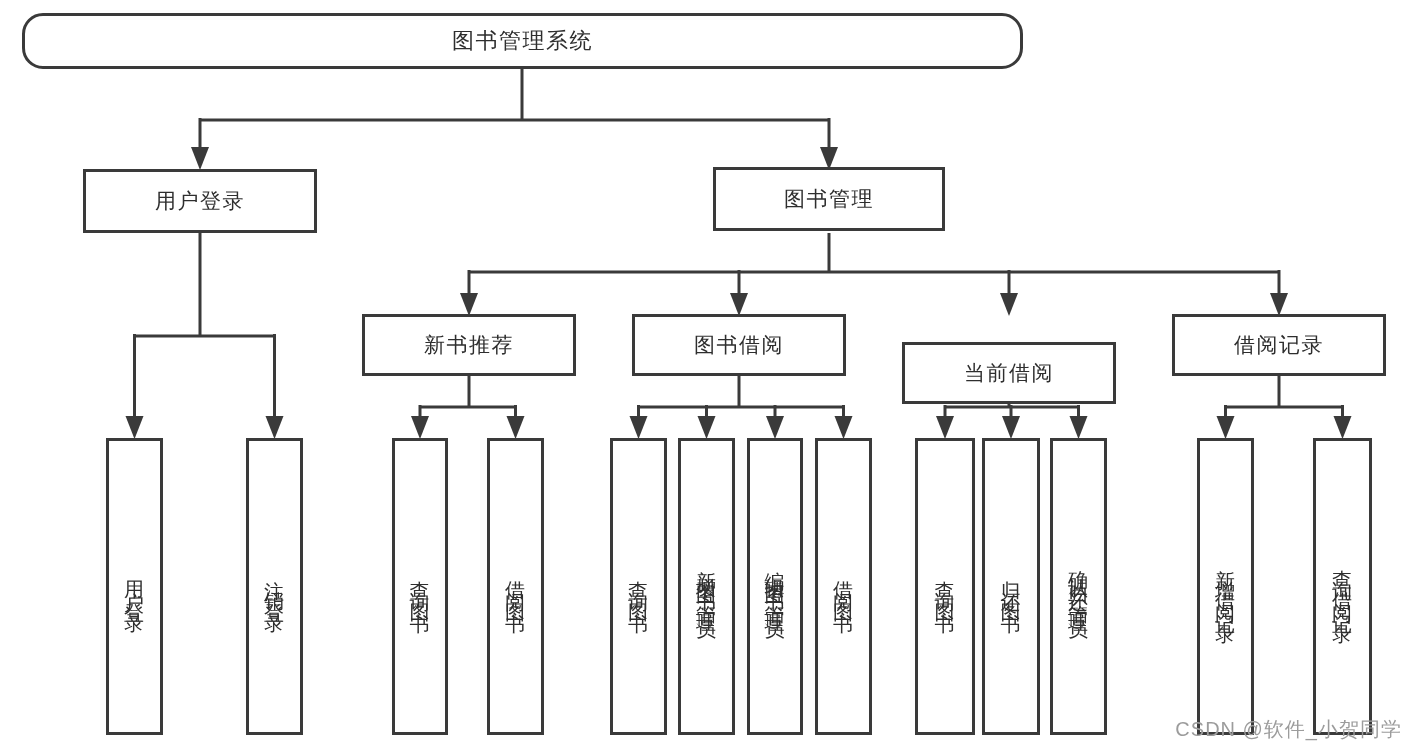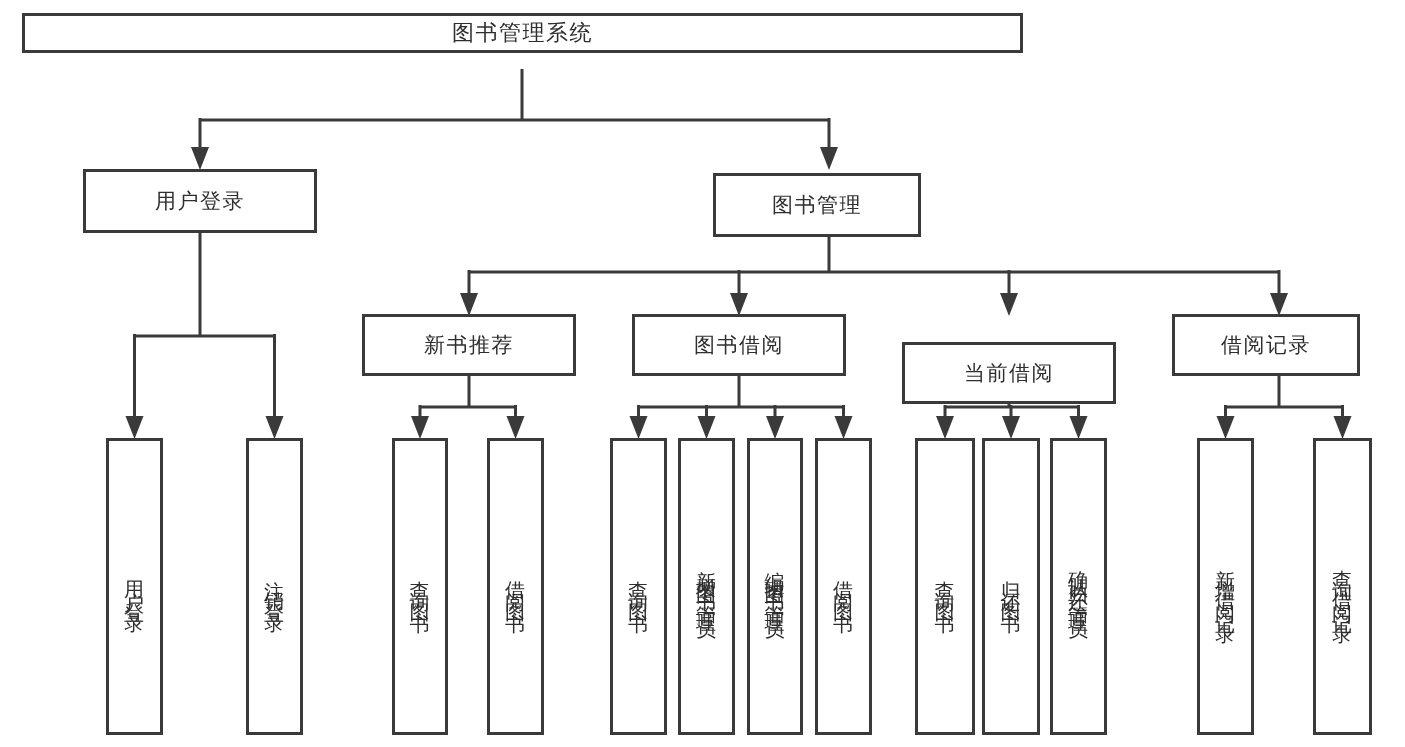--- a/index.html
+++ b/index.html
@@ -8,27 +8,27 @@
     font-family:"Liberation Sans","DejaVu Sans",sans-serif; overflow:hidden;
   }
   svg.wires { position:absolute; left:0; top:0; width:1405px; height:747px; }
   .node {
     position:absolute; box-sizing:border-box; background:#ffffff;
     border:3px solid #3a3a3a; color:#2e2e2e;
     display:flex; align-items:center; justify-content:center;
     text-align:center;
   }
   .h  { font-size:21px; letter-spacing:1.5px; }
-  #n-root { left:22px;  top:13px;  width:1001px; height:40px; font-size:22px; }
+  #n-root { left:22px;  top:13px;  width:1001px; height:56px; font-size:22px;border-radius:21px; }
   #n-login{ left:83px;  top:169px; width:234px;  height:64px; }
-  #n-mgmt { left:713px; top:173px; width:208px;  height:64px; }
+  #n-mgmt { left:713px; top:167px; width:232px;  height:64px; }
   #n-rec    { left:362px;  top:314px; width:214px; height:62px; }
   #n-borrow { left:632px;  top:314px; width:214px; height:62px; }
   #n-current{ left:902px;  top:314px; width:214px; height:62px;margin-top:28px; }
-  #n-record { left:1172px; top:314px; width:188px; height:62px; }
+  #n-record { left:1172px; top:314px; width:214px; height:62px; }
   .leaf { top:438px; height:297px; }
   .leaf span {
     writing-mode:vertical-rl; text-orientation:mixed;
     font-size:20px; line-height:1.1; letter-spacing:11px;
   }
   .leaf.long span { letter-spacing:7px; }
   #lf1 { left:106px;  width:57px; }
   #lf2 { left:246px;  width:57px; }
   #lf3 { left:392px;  width:56px; }
   #lf4 { left:487px;  width:57px; }
@@ -144,13 +144,14 @@
   <div class="node leaf long" id="lf11">
     <span>确认归还（管理员）</span>
   </div>
   <div class="node leaf" id="lf12">
     <span>新增借阅记录</span>
   </div>
   <div class="node leaf" id="lf13">
     <span>查询借阅记录</span>
   </div>
 
+  <div class="watermark">CSDN @软件_小贺同学</div>
 </div>
 
 </body></html>

